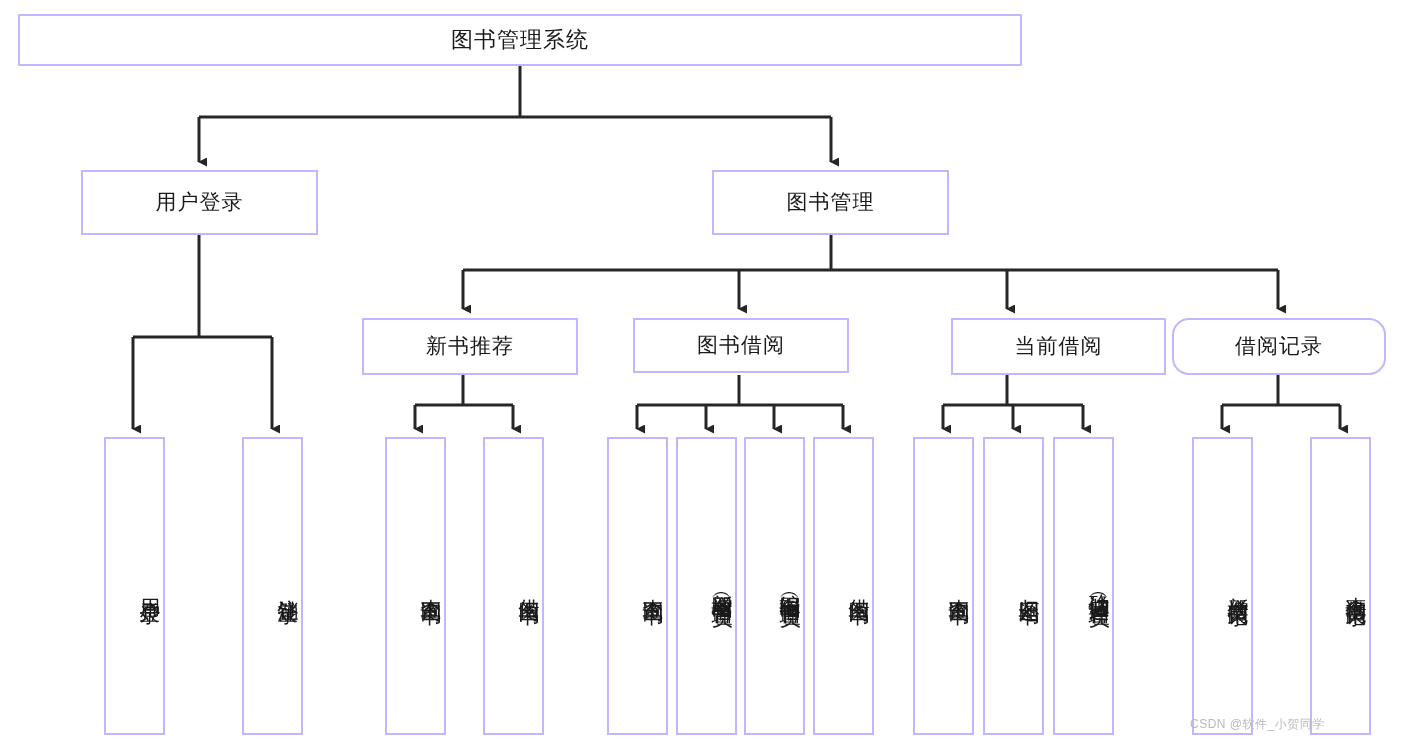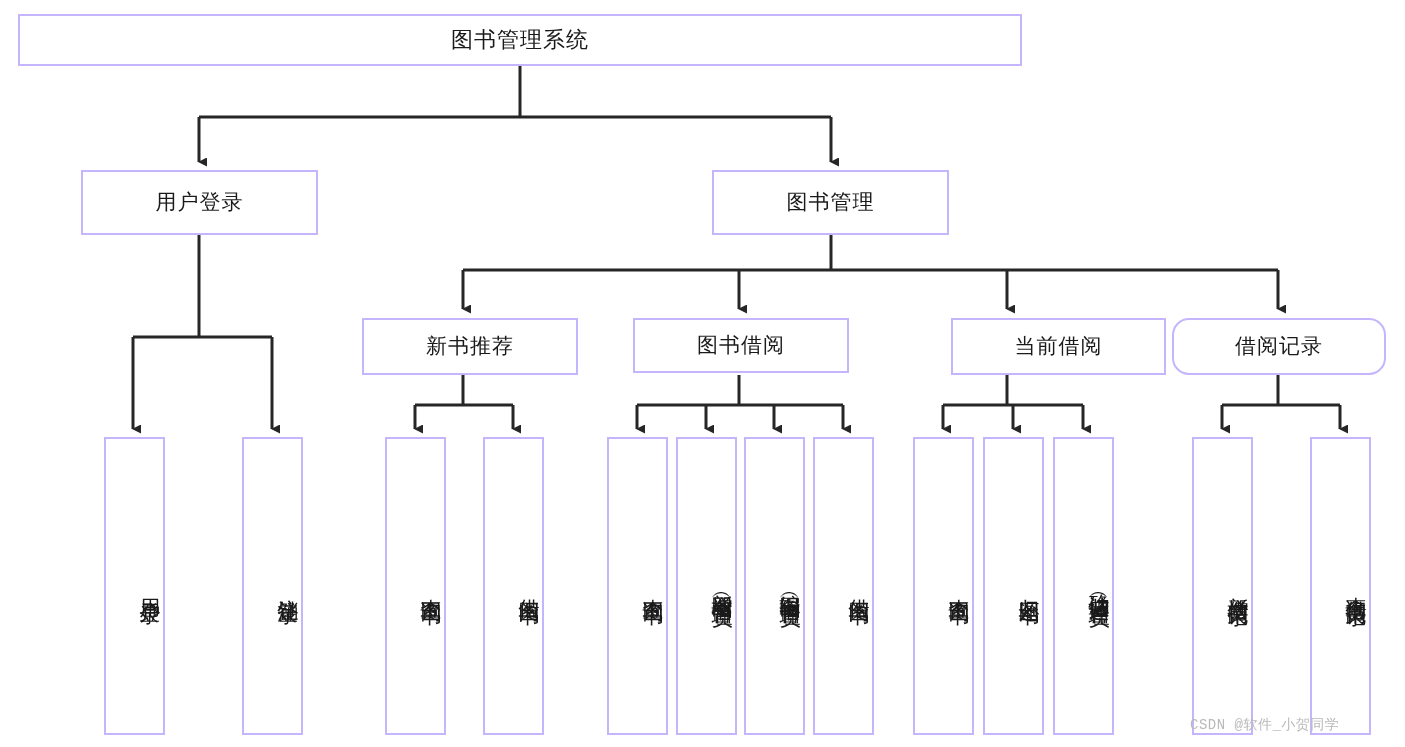--- a/index.html
+++ b/index.html
@@ -57,25 +57,25 @@
   }
   .leaf-text {
     writing-mode: vertical-rl;
     text-orientation: upright;
     display: block;
     text-align: center;
     letter-spacing: 2px;
   }
   .watermark {
     position: absolute;
-    font-size: 14px;
+    font-size: 12px;
     color: #b9b9b9;
     white-space: nowrap;
     letter-spacing: 0.5px;
-    font-family: Liberation Mono, monospace;
+    font-family: Liberation Sans, sans-serif;
     text-align: center;
   }
 </style>
 </head>
 <body>
 
 <div id="canvas">
 
   <svg id="edges" viewBox="0 0 1405 747" xmlns="http://www.w3.org/2000/svg">
     <defs>

